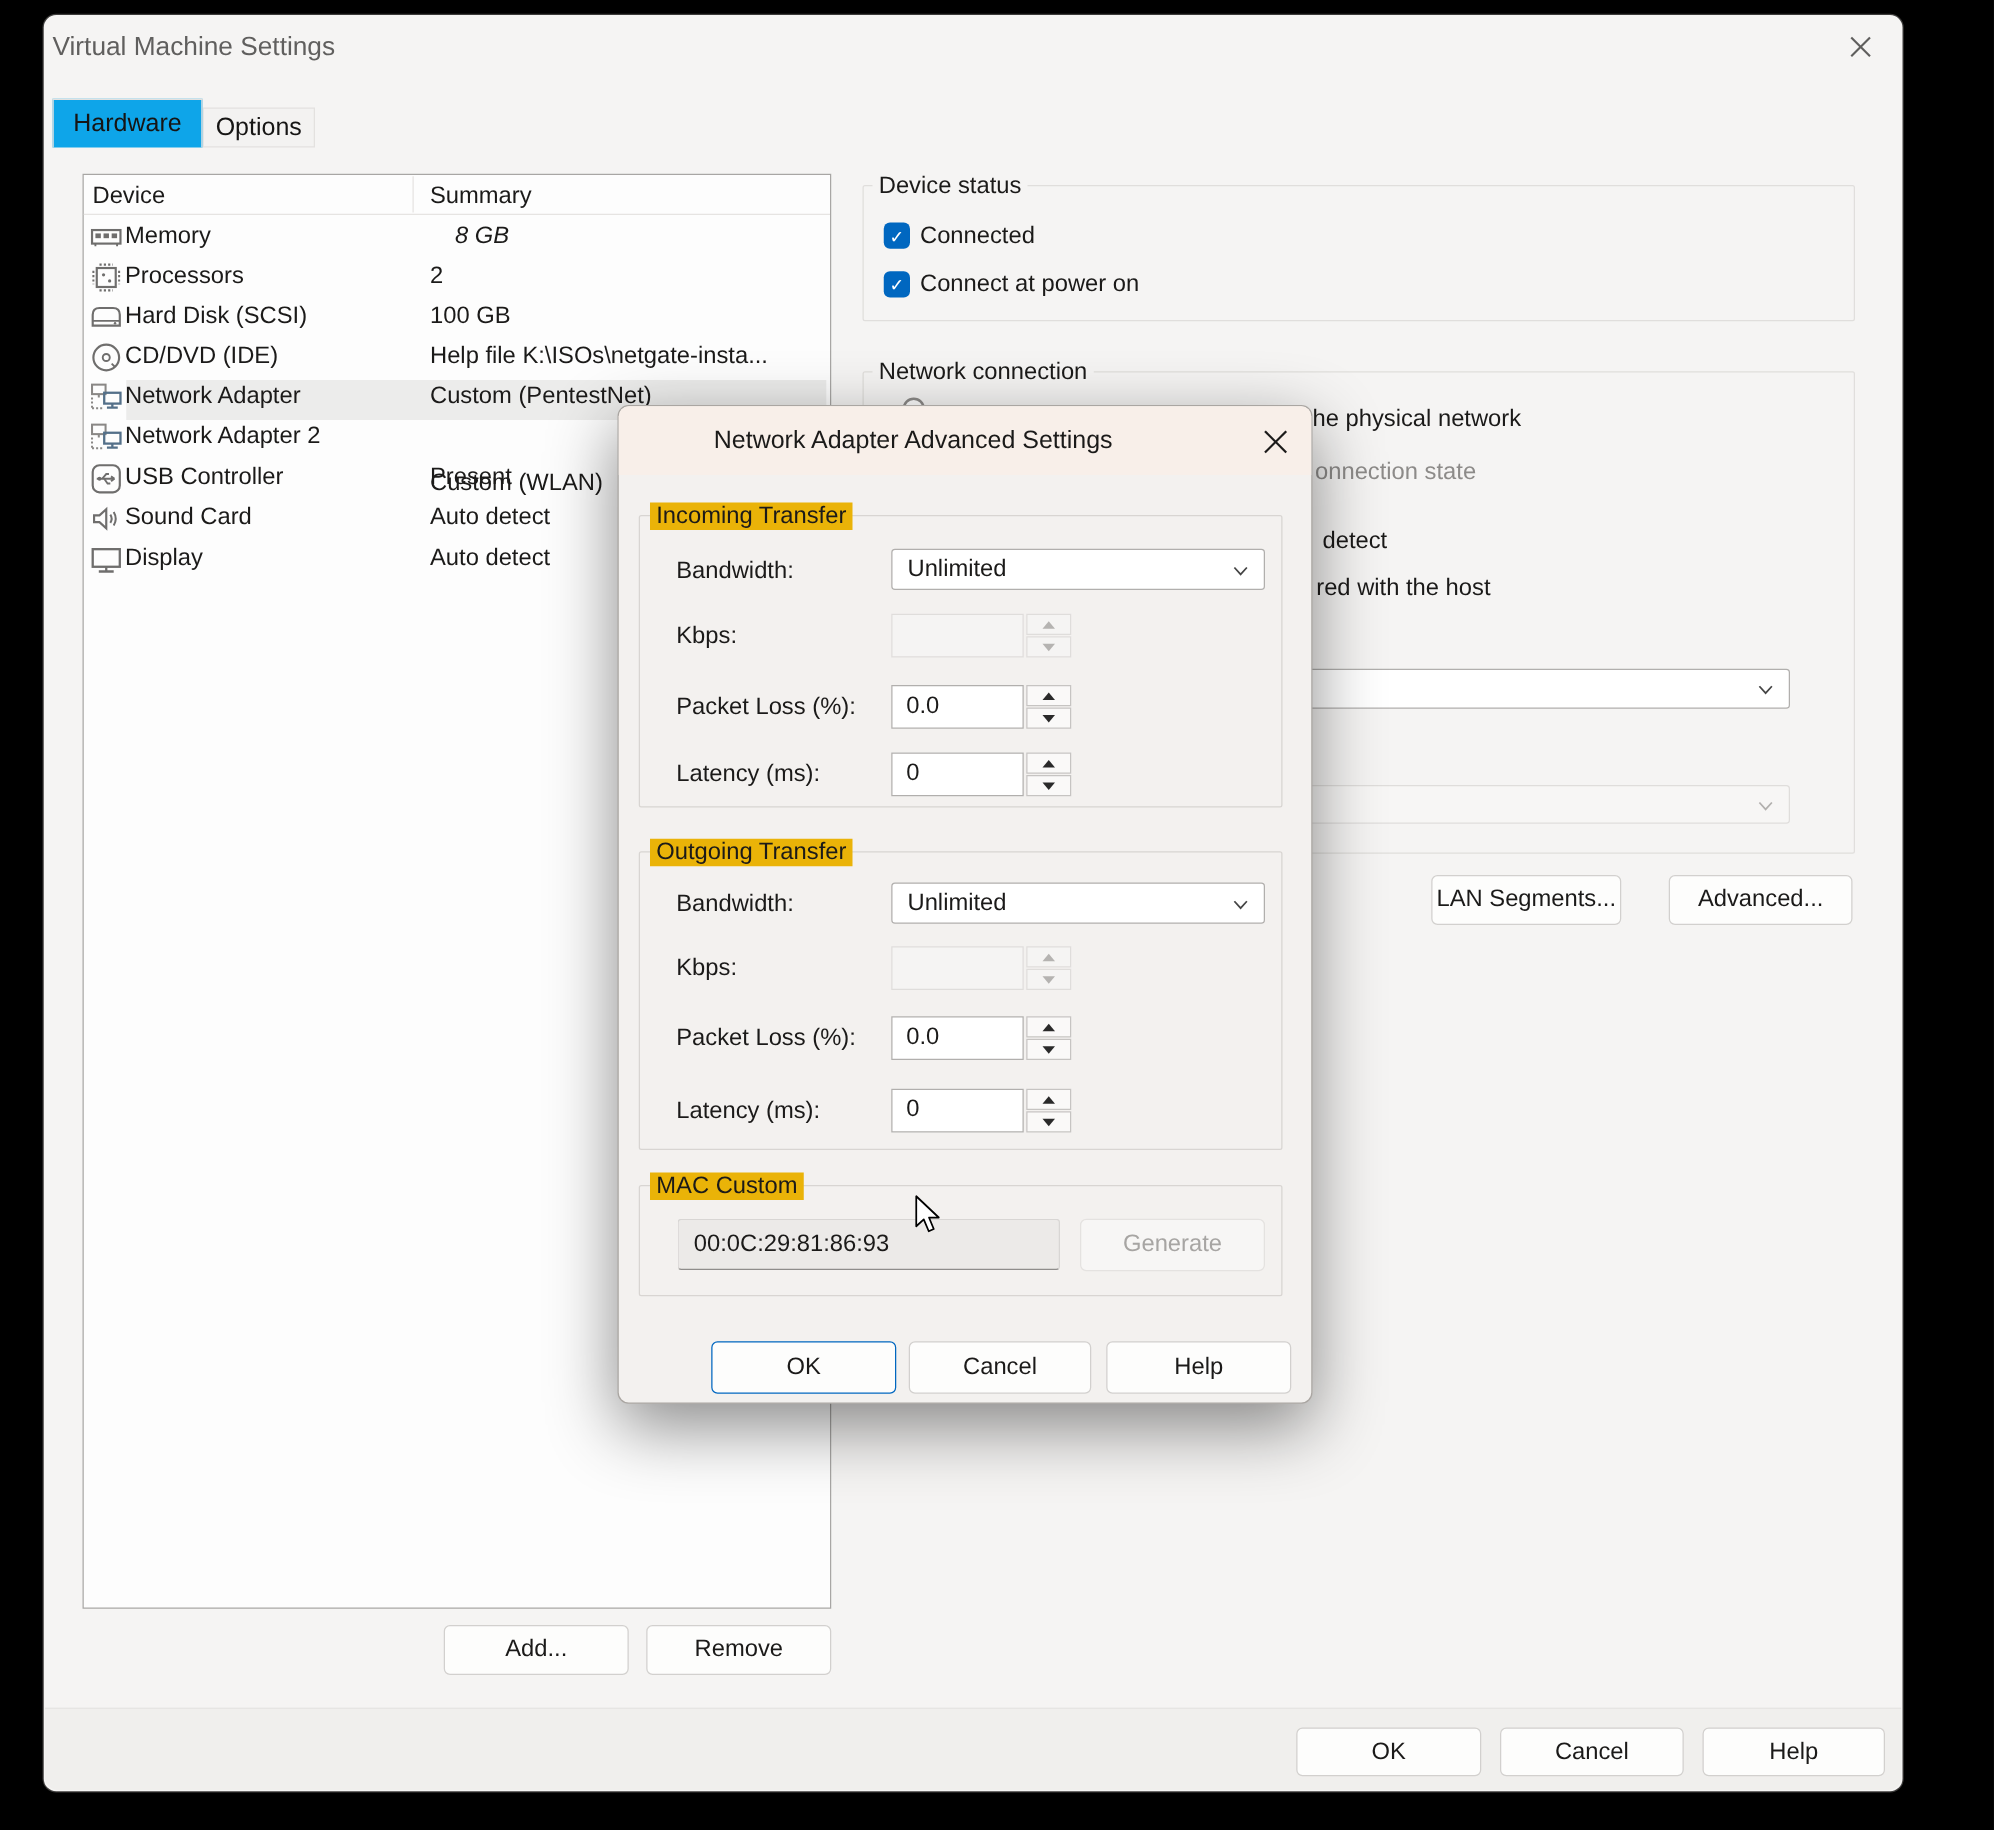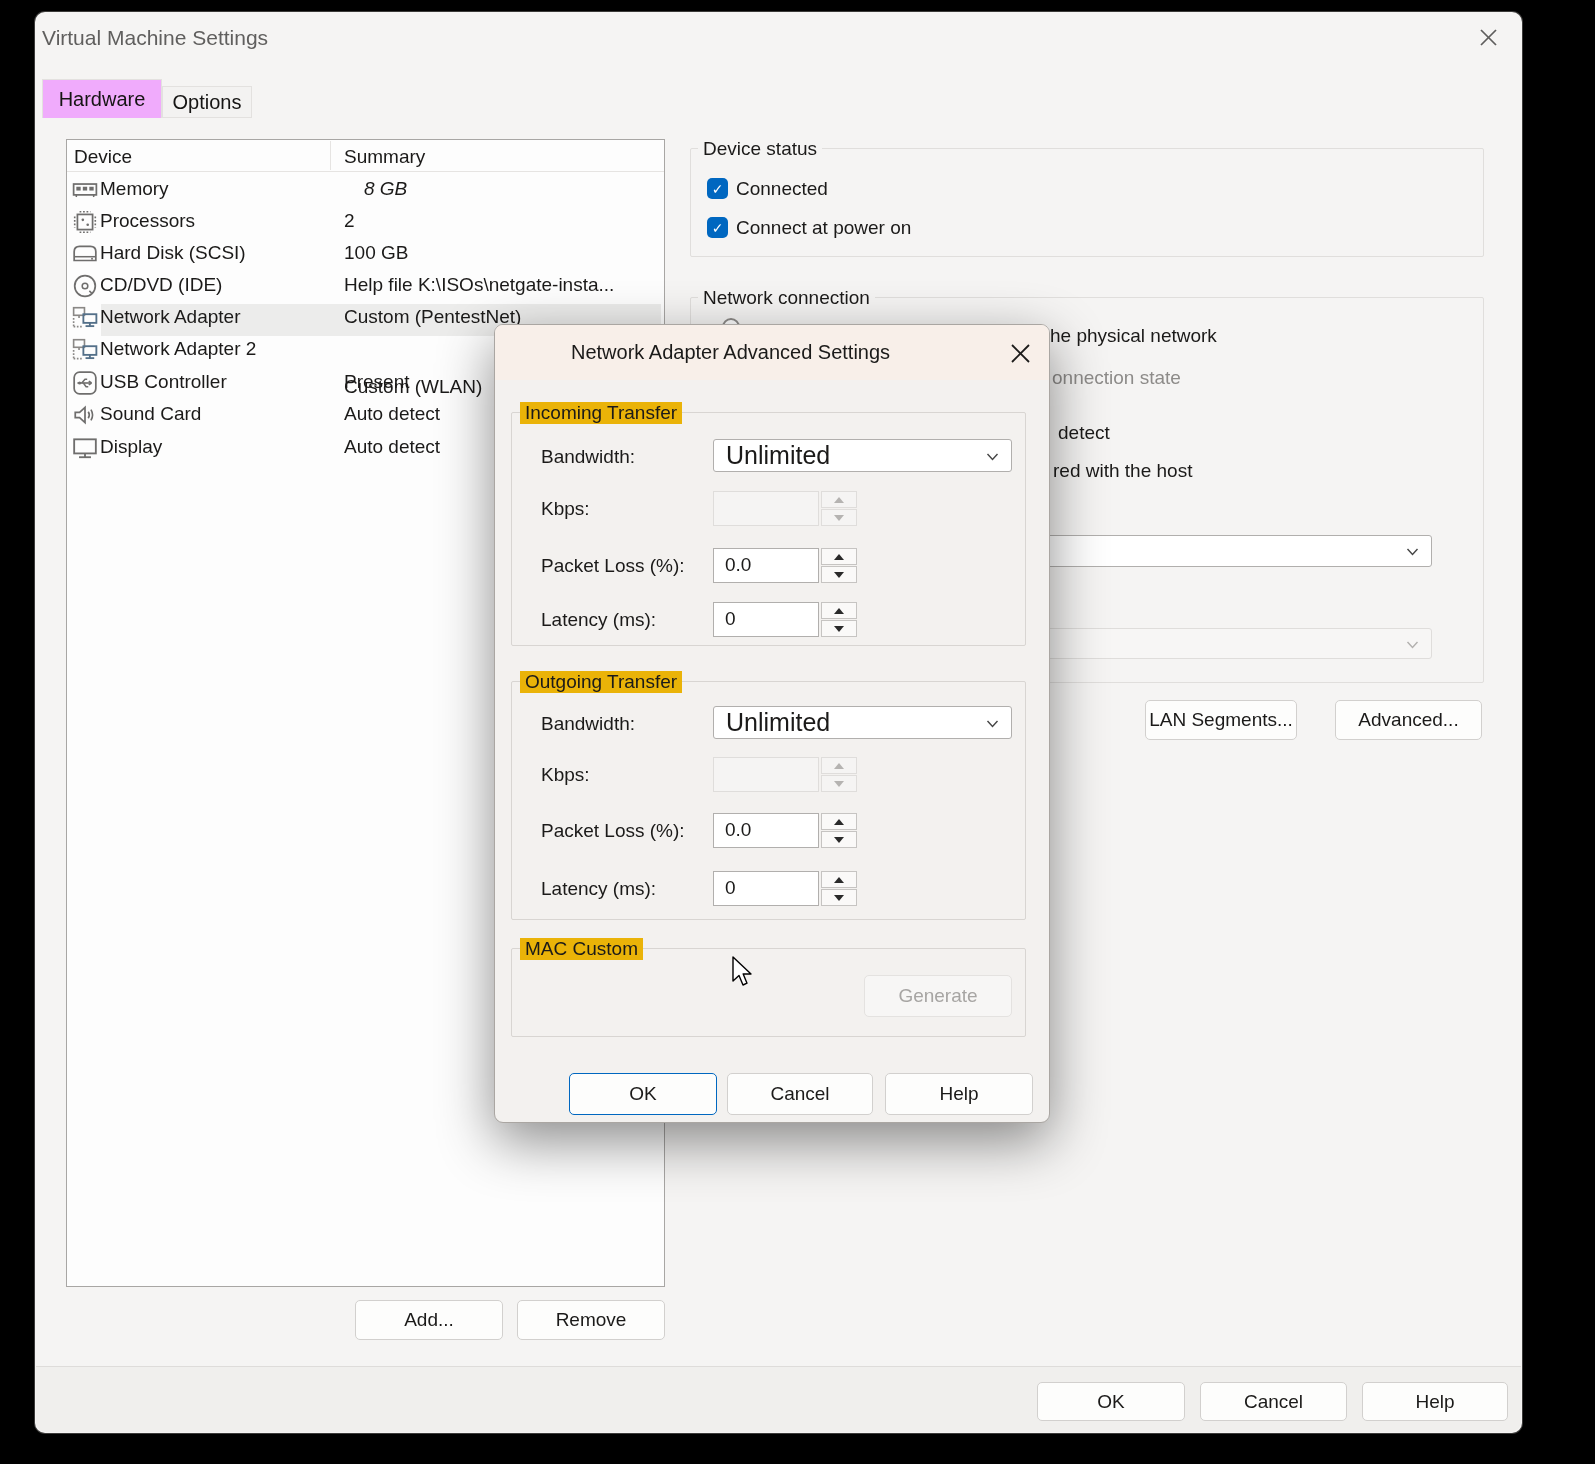--- a/index.html
+++ b/index.html
@@ -12,21 +12,21 @@
 
   
   #win{position:absolute;left:35px;top:12px;width:1487px;height:1421px;background:#f5f4f3;
        border-radius:10px;box-shadow:0 0 0 1px #3c3b3a, 0 14px 50px rgba(0,0,0,.65);}
   #title{position:absolute;left:42px;top:26px;font-size:21px;color:#605f5e;white-space:nowrap;}
   #footer-strip{position:absolute;left:36px;top:1366px;width:1485px;height:66px;background:#f0efed;
        border-top:1px solid #dedcda;border-radius:0 0 10px 10px;}
 
   
   .tab{position:absolute;display:flex;align-items:center;justify-content:center;font-size:20px;color:#161514;}
-  .tab.active{background:#f0abfc;border:1px solid #e3e1df;border-bottom:none;z-index:2;}
+  .tab.active{background:#0ea5e9;border:1px solid #e3e1df;border-bottom:none;z-index:2;}
   .tab.inactive{background:#f3f2f1;border:1px solid #e3e1df;}
 
   
   #devlist{position:absolute;left:66px;top:139px;width:599px;height:1148px;background:#fdfdfd;
            border:1px solid #a8a6a4;}
   .col-div{position:absolute;background:#e6e4e2;}
   .row-label{position:absolute;font-size:19px;color:#1b1a19;white-space:nowrap;}
   .sel-band{position:absolute;left:101px;top:304px;width:560px;height:32px;background:#ececeb;}
   .dev-icon{position:absolute;width:26px;height:26px;}
 
@@ -41,21 +41,21 @@
   .radio{position:absolute;width:18px;height:18px;border:2px solid #8c8a88;border-radius:50%;background:#fdfdfd;}
 
   
   .btn{position:absolute;display:flex;align-items:center;justify-content:center;font-size:19px;
        color:#1b1a19;background:#fdfdfc;border:1px solid #d2d0ce;border-radius:5px;}
   .btn.default{border:1.6px solid #0067c0;}
   .btn.disabled{color:#a7a5a3;background:#f7f6f5;border-color:#e4e2e0;}
 
   
   .dd{position:absolute;background:#fff;border:1px solid #b1afad;border-radius:3px;
-      display:flex;align-items:center;padding:0 12px;font-size:25px;color:#1b1a19;}
+      display:flex;align-items:center;padding:0 12px;font-size:19px;color:#1b1a19;}
   .dd.disabled{background:#f7f6f5;border-color:#dfdddb;}
   .chev{position:absolute;right:12px;top:50%;margin-top:-6px;width:13px;height:13px;}
 
   
   .sf{position:absolute;width:106px;height:35px;background:#fff;border:1px solid #b1afad;
       font-size:19px;color:#1b1a19;padding:5px 0 0 11px;}
   .sf.disabled{background:#f5f4f3;border-color:#dfdddb;}
   .sbtn{position:absolute;width:36px;height:17px;background:#faf9f8;border:1px solid #c6c4c2;
         display:flex;align-items:center;justify-content:center;}
   .sbtn.disabled{background:#f5f4f3;border-color:#dfdddb;}
@@ -370,20 +370,23 @@
     </div>
     <div class="sbtn" style="left:326px;top:546px;">
         <div class="tri-up"></div>
       </div>
     <div class="sbtn" style="left:326px;top:564px;">
         <div class="tri-dn"></div>
       </div>
 
     <div class="grp" style="left:16px;top:623px;width:515px;height:89px;border-color:#d8d5d2;"></div>
     <span class="grp-label" style="left:25px;top:613px;">MAC Custom</span>
+    <div class="mac-field" style="left:47px;top:650px;width:306px;height:41px;">
+      <span>00:0C:29:81:86:93</span>
+    </div>
     <div class="btn disabled" style="left:369px;top:650px;width:148px;height:42px;">
       <span>Generate</span>
     </div>
 
     <div class="btn default" style="left:74px;top:748px;width:148px;height:42px;">
       <span>OK</span>
     </div>
     <div class="btn" style="left:232px;top:748px;width:146px;height:42px;">
       <span>Cancel</span>
     </div>

